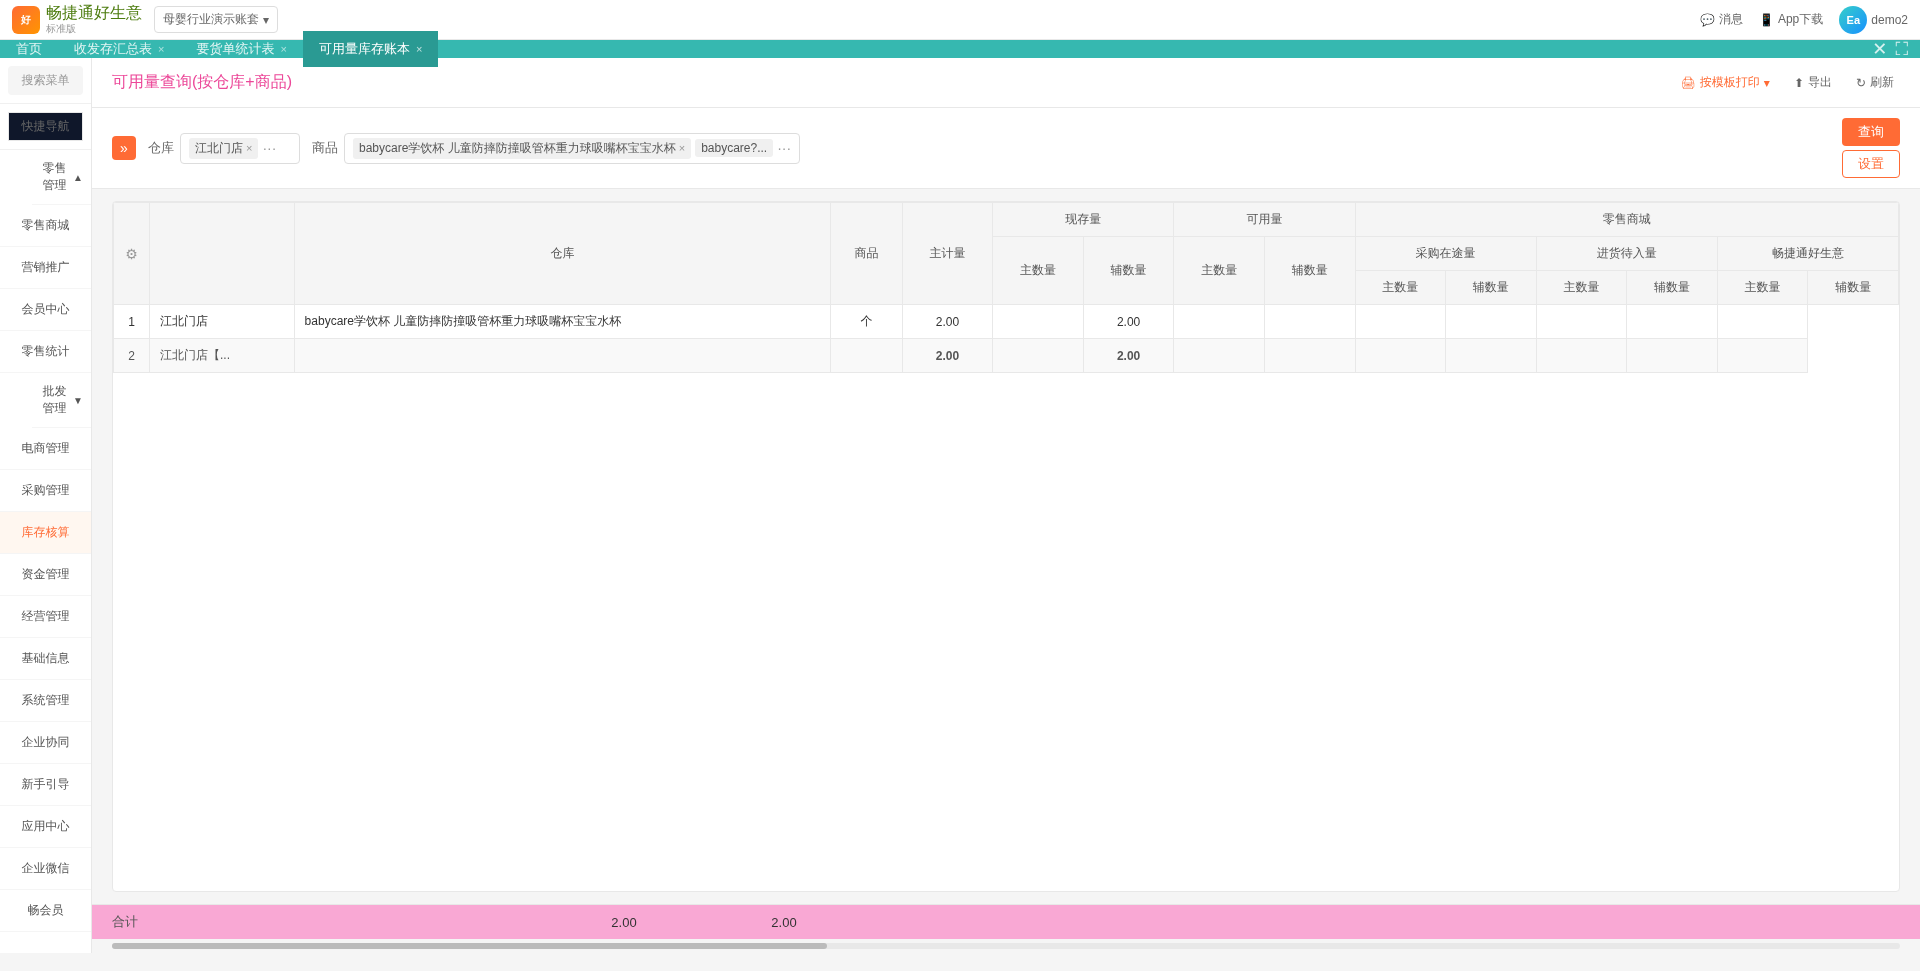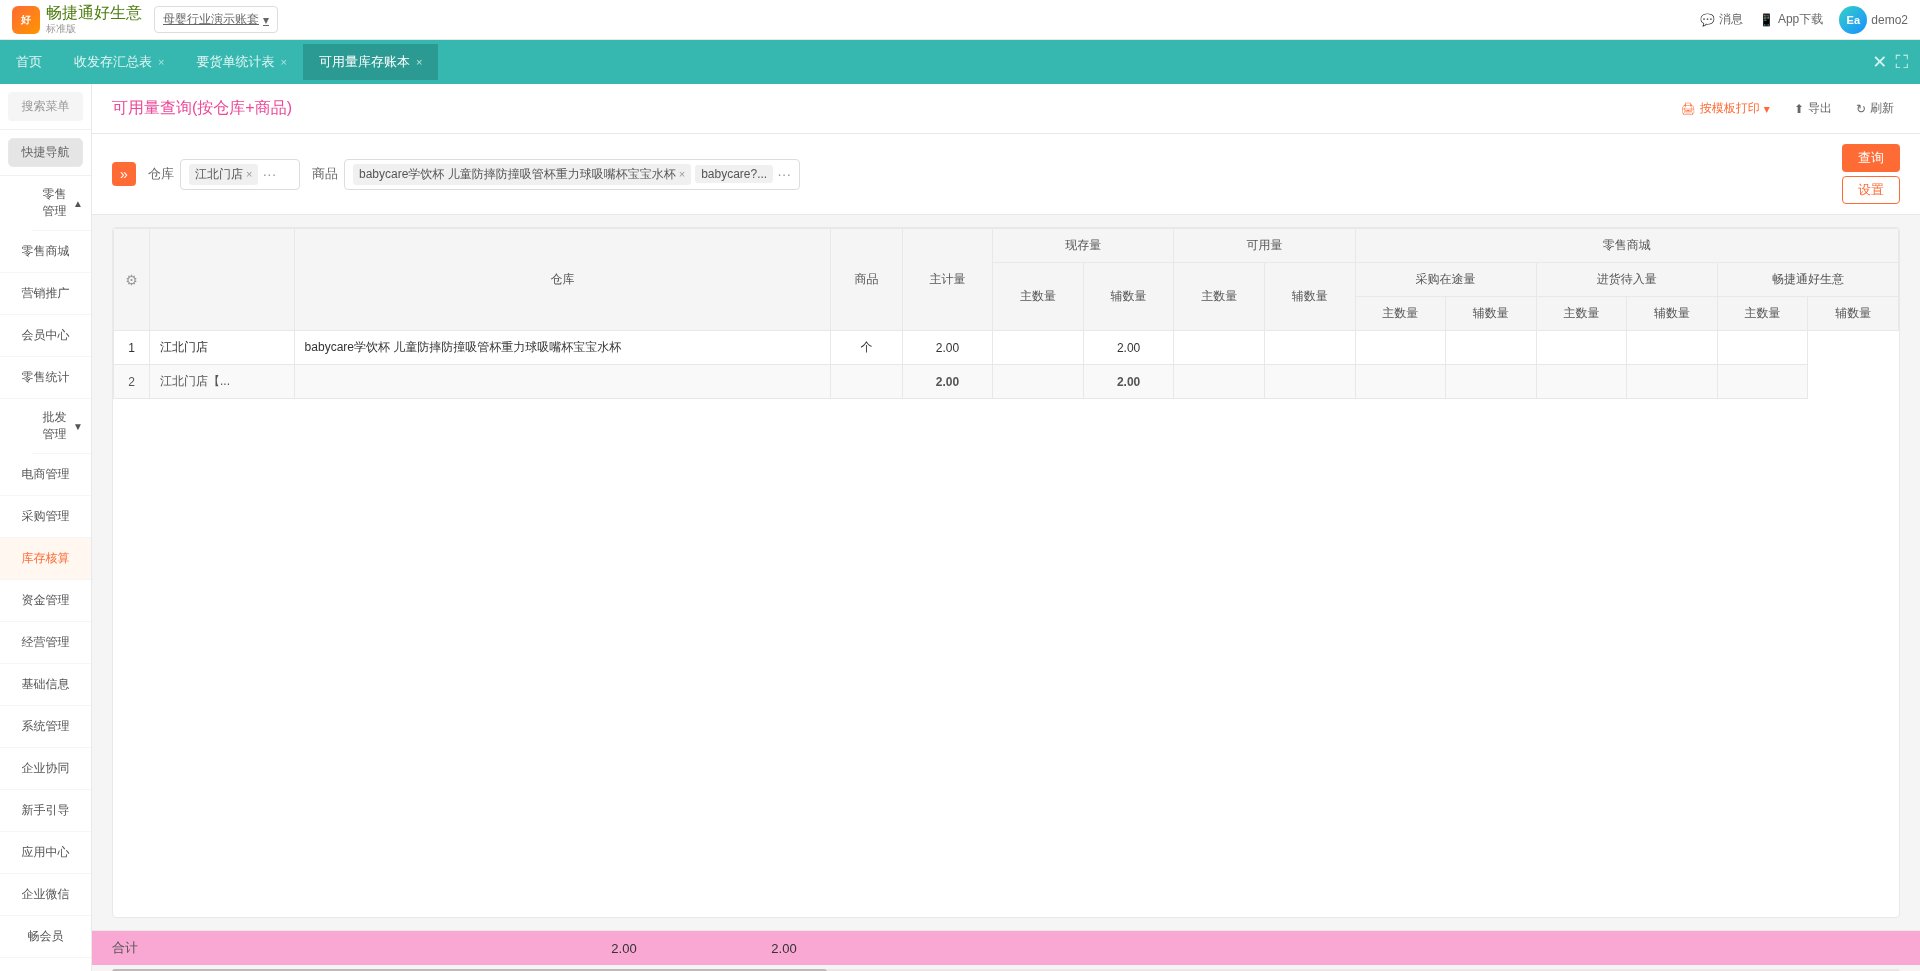--- a/index.html
+++ b/index.html
@@ -27,40 +27,39 @@
       display: flex; align-items: center; justify-content: center;
       color: white; font-size: 10px; font-weight: bold;
     }
     .logo-text { font-size: 16px; color: #4d7c0f; line-height: 1.2; }
     .logo-sub { font-size: 10px; color: #999; }
     .industry-selector {
       display: flex; align-items: center; gap: 4px;
       border: 1px solid #ddd; border-radius: 4px;
       padding: 4px 8px; font-size: 12px; color: #666; cursor: pointer;
       background: #fff;
-      text-decoration: underline;
     }
     .top-bar-right {
       margin-left: auto;
       display: flex; align-items: center; gap: 16px;
     }
     .top-bar-btn {
       display: flex; align-items: center; gap: 4px;
       font-size: 12px; color: #666; cursor: pointer;
     }
     .user-avatar {
       width: 28px; height: 28px; border-radius: 50%;
       background: linear-gradient(135deg, #36cfc9, #1890ff);
       display: flex; align-items: center; justify-content: center;
       color: white; font-size: 11px; font-weight: bold;
     }
 
     
     .nav-tabs {
-      height: 44px;
+      height: 18px;
       background: #36b8b0;
       display: flex;
       align-items: center;
       padding-left: 0;
     }
     .nav-tab {
       height: 36px;
       display: flex; align-items: center;
       padding: 0 16px;
       font-size: 13px; color: rgba(255,255,255,0.85);
@@ -102,22 +101,22 @@
     }
     .sidebar-search-btn {
       width: 100%; padding: 6px; background: #f5f5f5; border: none;
       border-radius: 4px; font-size: 12px; color: #999; cursor: pointer;
       text-align: center;
     }
     .sidebar-nav-btn {
       padding: 8px; text-align: center; border-bottom: 1px solid #f0f0f0;
     }
     .sidebar-nav-btn-inner {
-      width: 100%; padding: 5px; background: #e5e5e5; border: 1px solid #e8e8e8;
-      border-radius: 5px; font-size: 12px; color: #666; cursor: pointer;
+      width: 100%; padding: 5px; background: #0f172a; border: 1px solid #e8e8e8;
+      border-radius: 0; font-size: 12px; color: #666; cursor: pointer;
     }
     .sidebar-item {
       padding: 12px 8px;
       text-align: center;
       cursor: pointer;
       font-size: 12px;
       color: #555;
       border-bottom: 1px solid #f5f5f5;
       display: flex; flex-direction: column; align-items: center; gap: 2px;
     }

